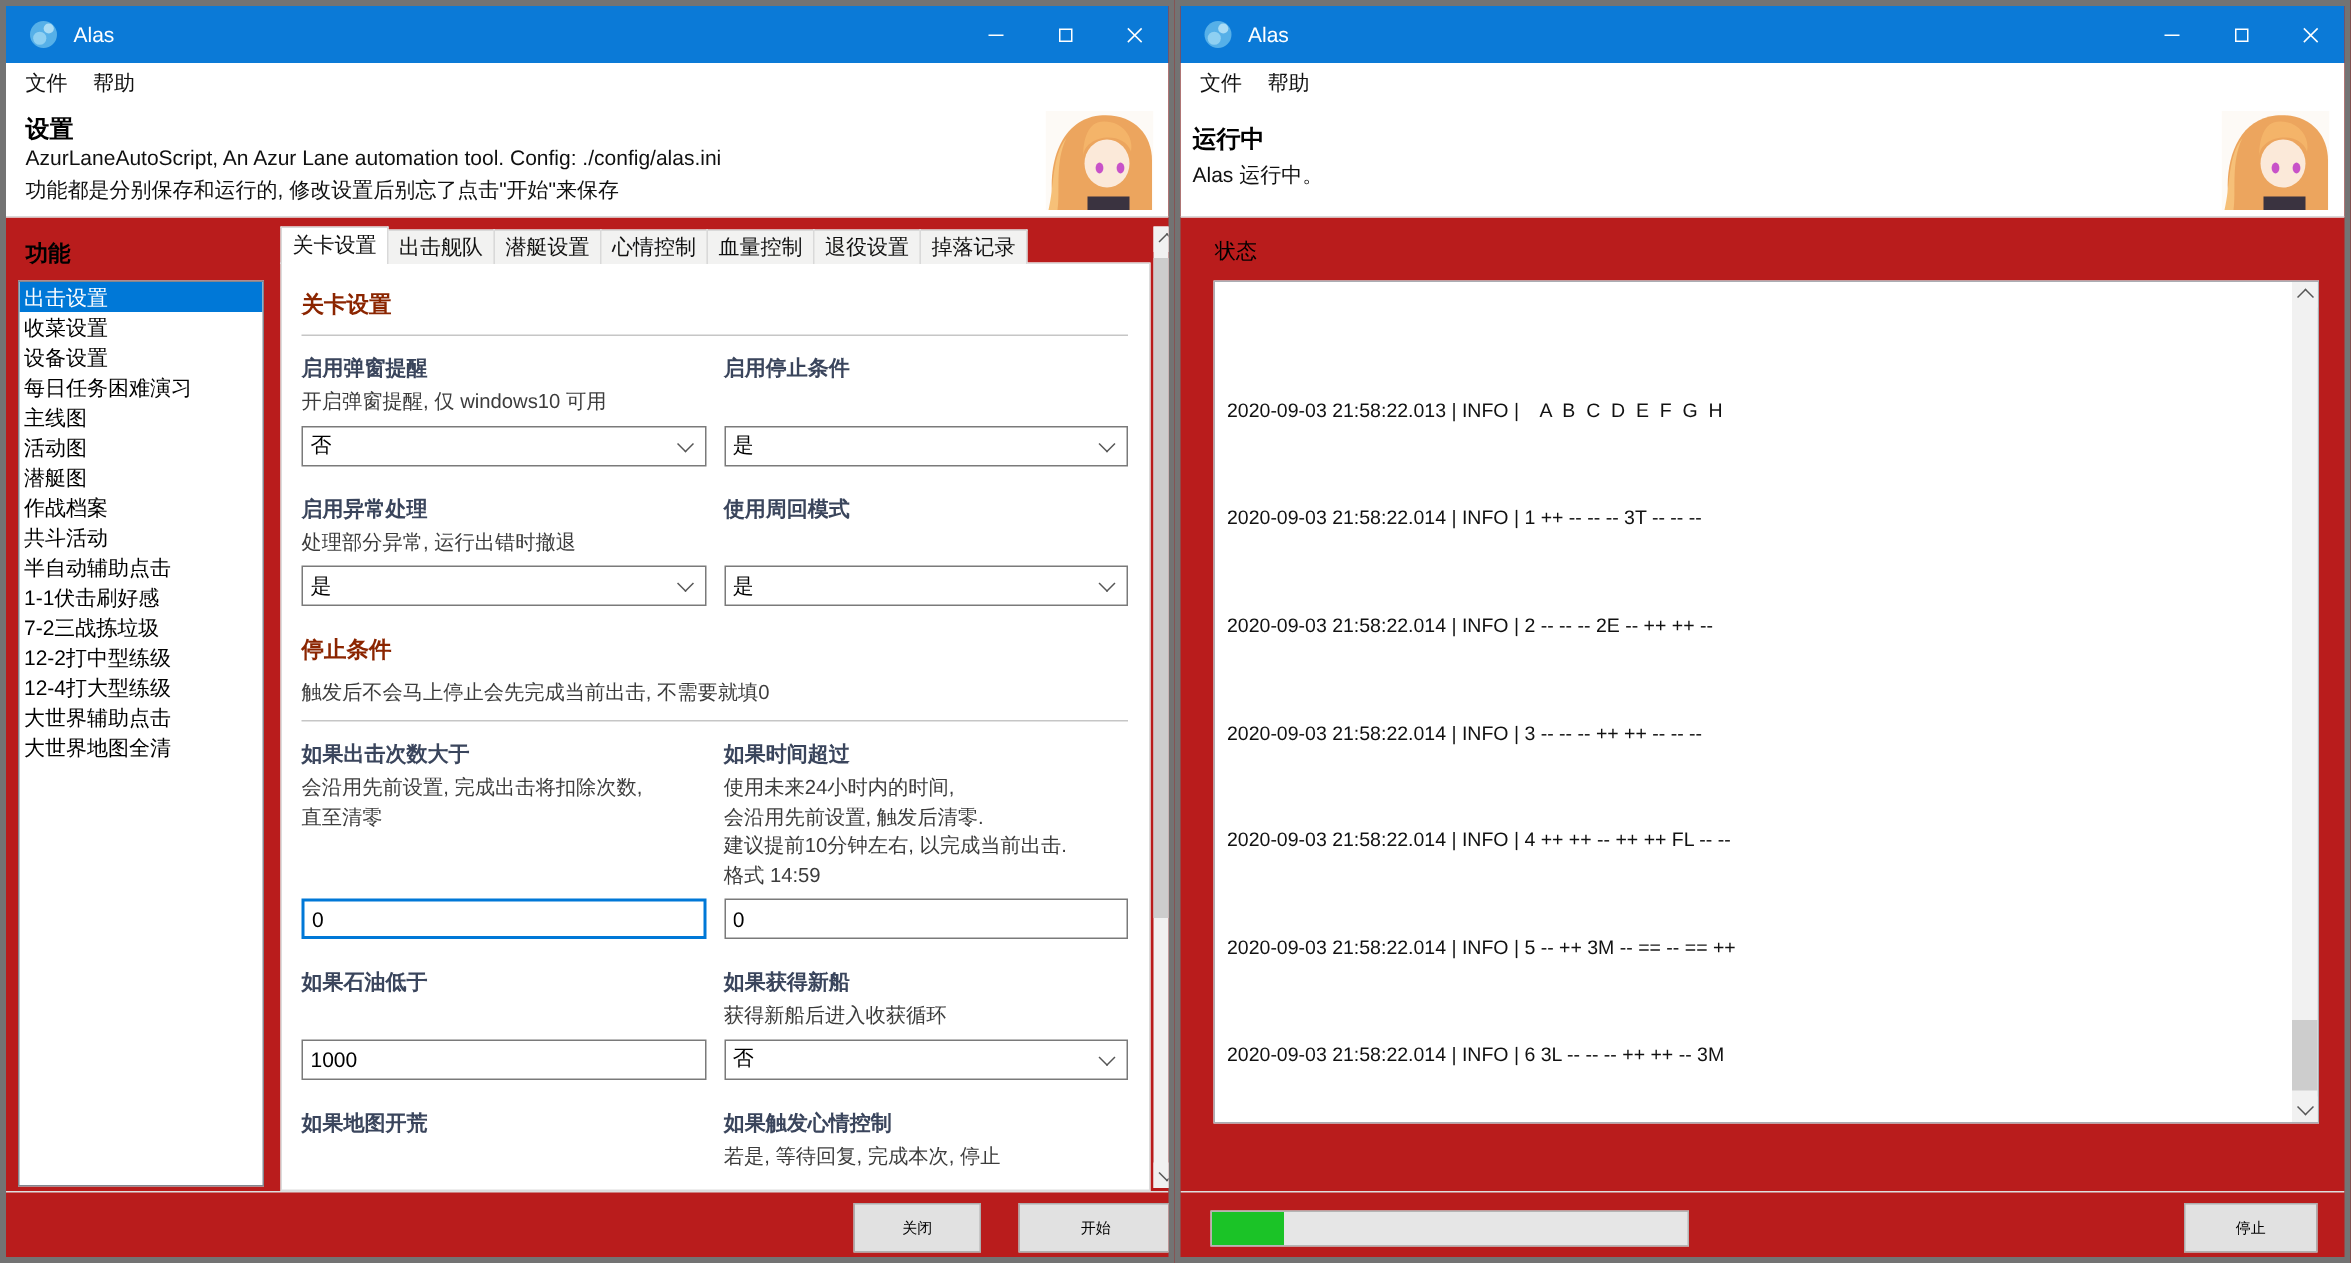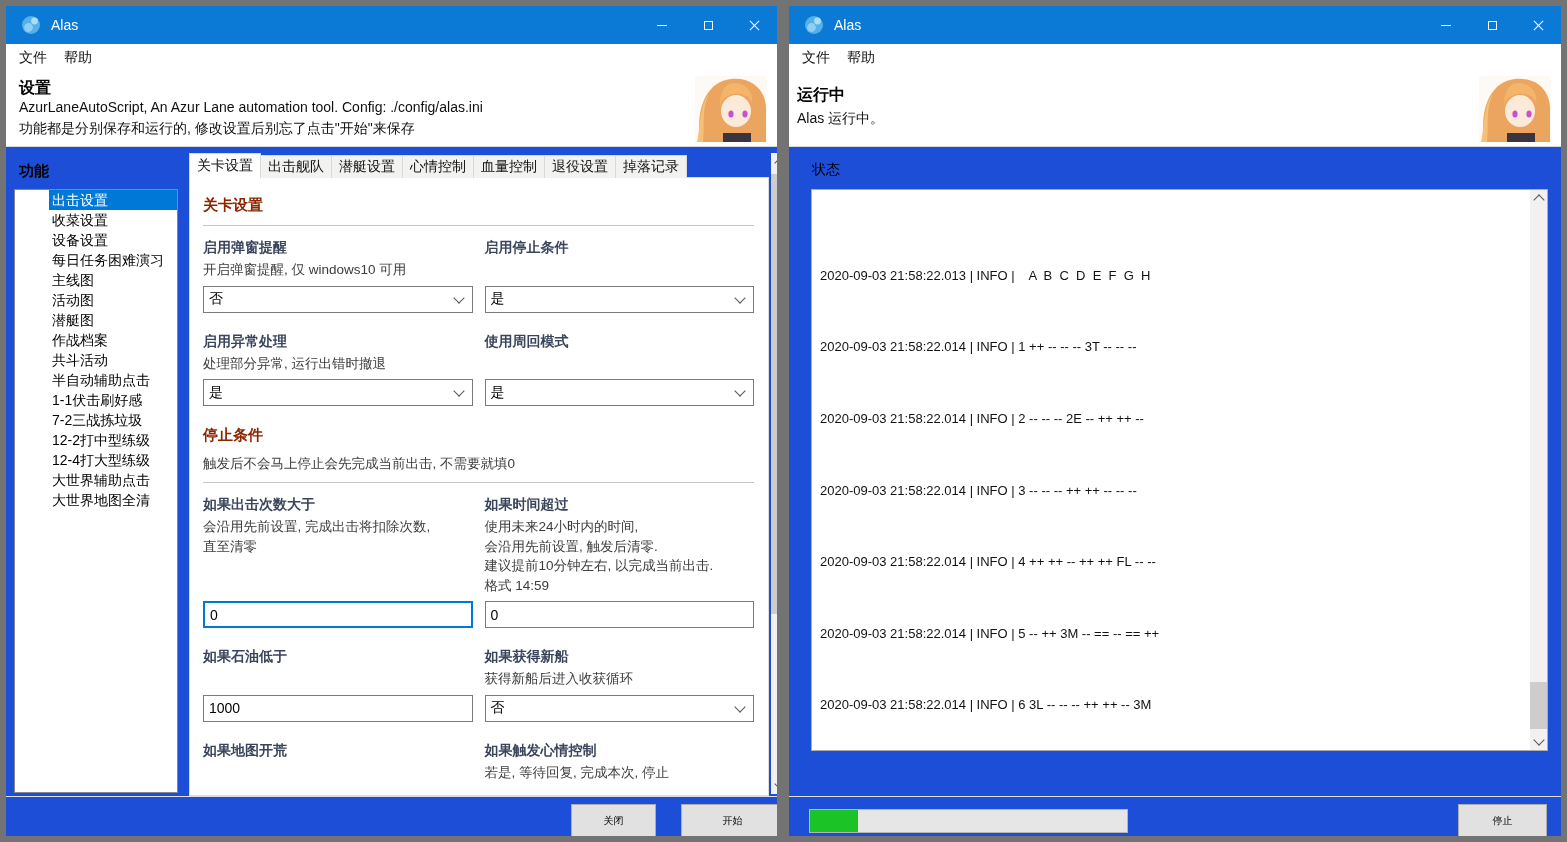--- a/index.html
+++ b/index.html
@@ -1,19 +1,19 @@
 <!DOCTYPE html>
 <html><head>
 <meta charset="utf-8">
 <style>
   * { margin:0; padding:0; box-sizing:border-box; }
   html,body { width:1567px; height:842px; overflow:hidden; background:#444;
     font-family:"Liberation Sans","DejaVu Sans",sans-serif; }
-  .window { position:absolute; top:0; height:842px; background:#1d4ed8;
-    border:6px solid #737373; overflow:hidden; }
+  .window { position:absolute; top:0; height:842px; background:#b91c1c;
+    border:4px solid #737373; overflow:hidden; }
   #win-left { left:0; width:783px; }
   #win-right { left:783px; width:784px; }
 
   
   .titlebar { position:absolute; top:0; left:0; right:0; height:38px; background:#0b7ad7;
     display:flex; align-items:center; color:#fff; }
   .app-icon { margin:0 10px 0 15px; width:20px; height:20px; flex:0 0 auto; }
   .win-title { font-size:14px; }
   .win-controls { position:absolute; right:0; top:0; height:38px; display:flex; }
   .win-btn { width:46px; height:38px; display:flex; align-items:center; justify-content:center; cursor:default; }
@@ -30,21 +30,21 @@
   .header { position:absolute; top:66px; left:0; right:0; height:75px; background:#fff;
     border-bottom:1px solid #d9d9d9; }
   .h-title { position:absolute; left:13px; font-size:16px; font-weight:bold; color:#000; }
   .h-line { position:absolute; left:13px; font-size:14px; color:#101010; white-space:nowrap; }
   .avatar { position:absolute; right:10px; top:4px; width:72px; height:66px; }
 
   
   .fn-title { position:absolute; left:13px; top:156px; font-size:15px; font-weight:bold; color:#000; }
   .listbox { position:absolute; left:8px; top:183px; width:164px; height:604px;
     background:#fff; border:1px solid #828790; overflow:hidden; }
-  .list-item { height:20px; line-height:20px; padding-left:3px; font-size:14px; color:#000; white-space:nowrap;margin-left:34px; }
+  .list-item { height:20px; line-height:20px; padding-left:3px; font-size:14px; color:#000; white-space:nowrap; }
   .list-item.selected { background:#0078d7; color:#fff; }
 
   
   .tabbar { position:absolute; left:183px; top:147px; height:25px; display:flex; z-index:3; align-items:flex-end; }
   .tab { height:23px; padding:0 7px; background:#f2f2f1; border:1px solid #d9d9d9; border-bottom:none;
     font-size:14px; color:#111; display:flex; align-items:center; margin-right:-1px; }
   .tab.active { height:25px; background:#fff; z-index:4; position:relative; }
   .panel { position:absolute; left:183px; top:171px; width:580px; height:619px;
     background:#fff; border:1px solid #dcdcdc; overflow:hidden; z-index:1; }
   .panel-inner { padding:16px 14px 0 13px; }

